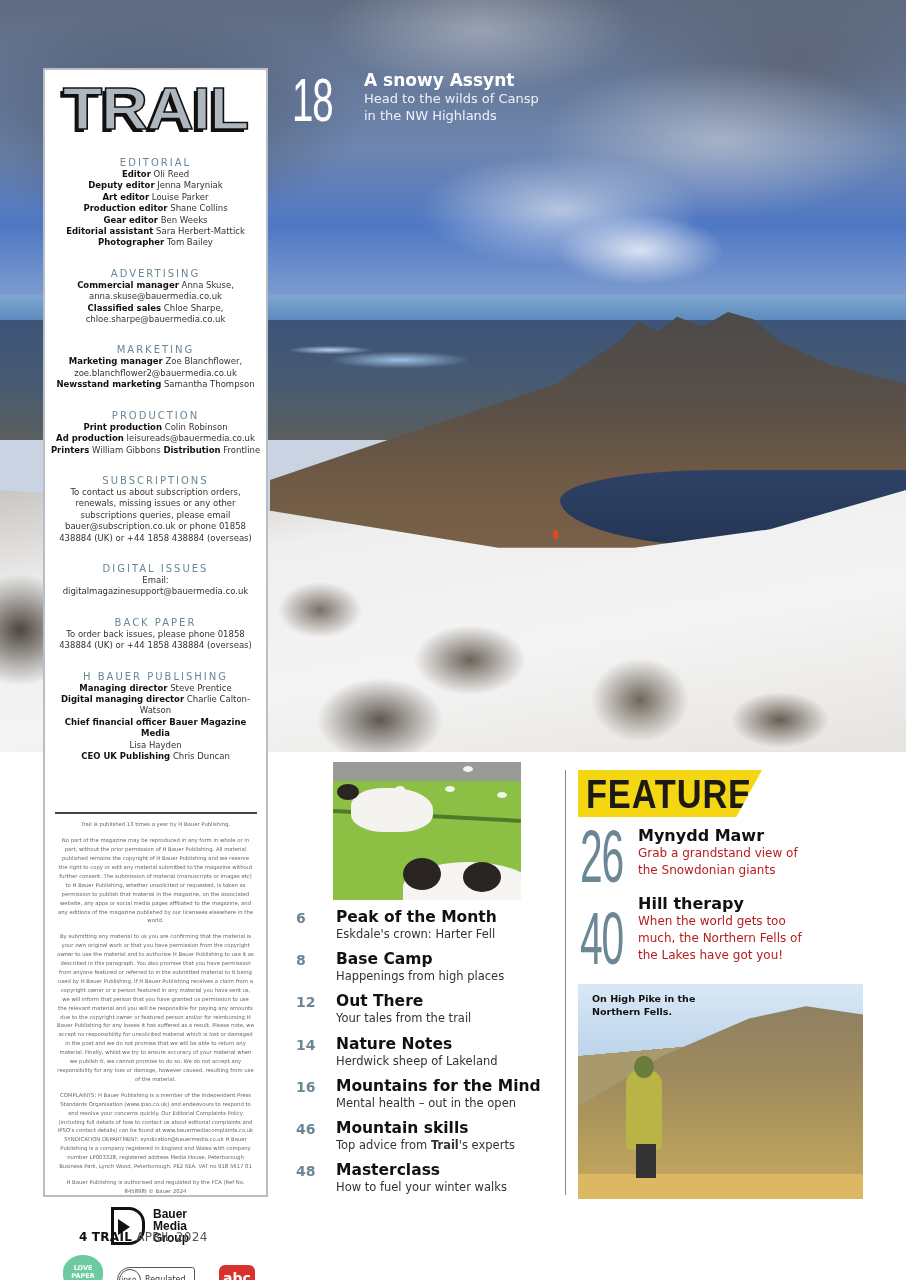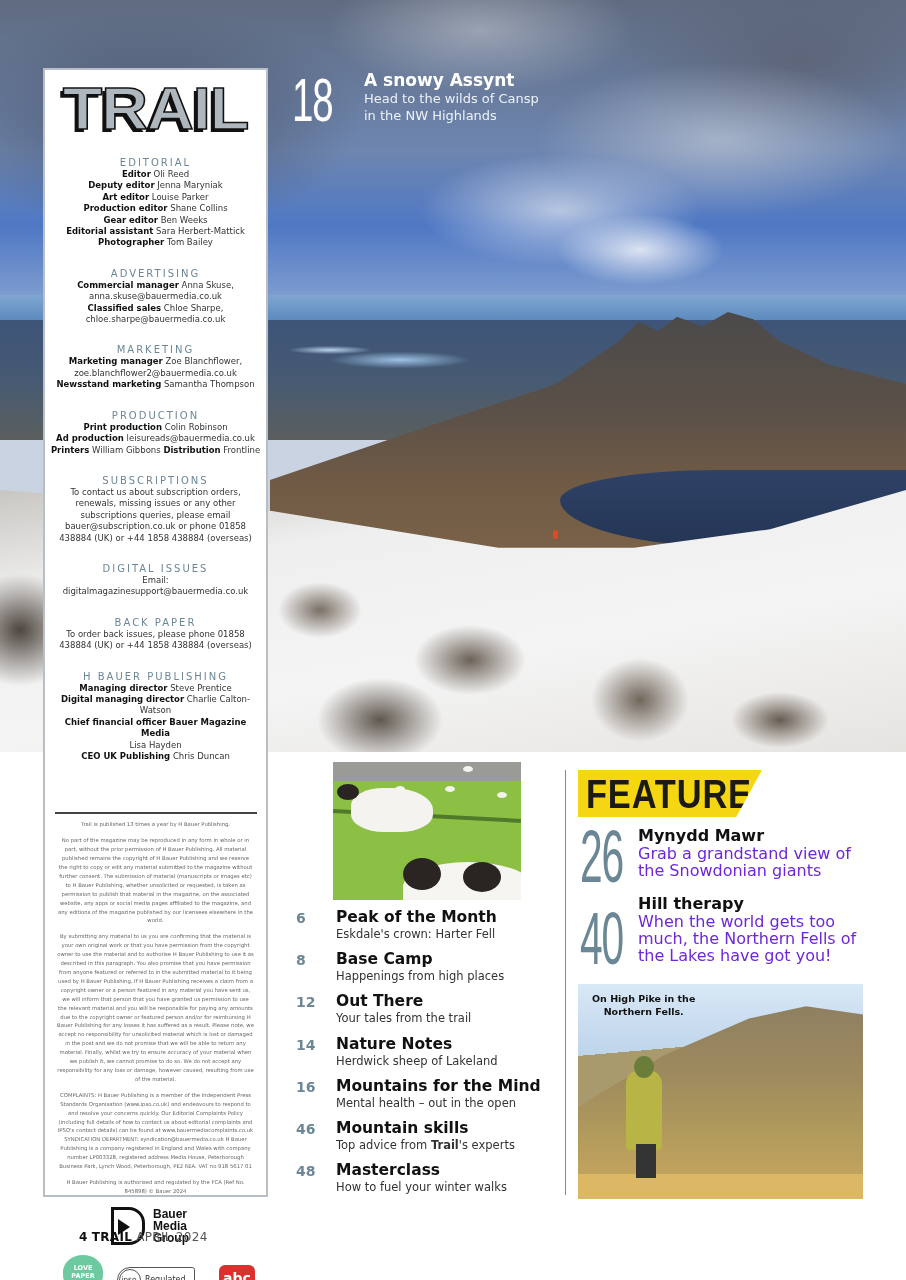--- a/index.html
+++ b/index.html
@@ -120,29 +120,28 @@
     clip-path: polygon(0 0, 100% 0, 86% 100%, 0 100%);
   }
   .features-banner span {
     position: absolute; left: 8px; top: 2px; font-family: "Liberation Sans", sans-serif; font-weight: bold;
     font-size: 40px; line-height: 44px; color: #1c1a16; transform: scaleX(0.86); transform-origin: left top; letter-spacing: 1px;
   }
   .feature { position: absolute; left: 580px; display: flex; }
   .feature .big { font-family: "Liberation Sans", sans-serif; font-weight: 300; font-size: 74px; line-height: 62px; color: #6b8796; width: 58px; transform: scaleX(0.55); transform-origin: left top; letter-spacing: -2px; }
   .feature .body { margin-left: 0; }
   .feature .t { font-size: 16px; font-weight: bold; line-height: 19px; color: #111; }
-  .feature .d { font-size: 16px; line-height: 17px; color: #6d28d9; }
+  .feature .d { font-size: 12px; line-height: 17px; color: #b91c1c; }
 
   .hiker-photo {
     position: absolute; left: 578px; top: 984px; width: 285px; height: 215px; overflow: hidden;
     background:
       radial-gradient(ellipse 200px 50px at 150px 205px, #d8b35e, transparent 70%),
       linear-gradient(175deg, transparent 0 30%, #a99a6e 30% 60%, #b89a58 60% 80%, #d4b062 80%),
       linear-gradient(180deg, #d8e8f6 0%, #b8d0e8 40%, #9db9d6 100%);
-    text-align: center;
   }
   .hiker-photo .hill {
     position: absolute; left: 0; top: 10px; width: 285px; height: 205px;
     background: linear-gradient(180deg, #8c7e62 0%, #9e8a5e 40%, #b39b5c 70%, #c9a95e 100%);
     clip-path: polygon(0 55%, 30% 30%, 60% 12%, 80% 6%, 100% 10%, 100% 100%, 0 100%);
   }
   .hiker-photo .grass { position: absolute; left: 0; top: 190px; width: 285px; height: 25px; background: #dcb865; }
   .hiker-photo .person { position: absolute; left: 48px; top: 86px; width: 36px; height: 80px; background: #b8b446; border-radius: 14px 14px 4px 4px; }
   .hiker-photo .head { position: absolute; left: 56px; top: 72px; width: 20px; height: 22px; background: #6a7d3a; border-radius: 50%; }
   .hiker-photo .legs { position: absolute; left: 58px; top: 160px; width: 20px; height: 34px; background: #333; }

